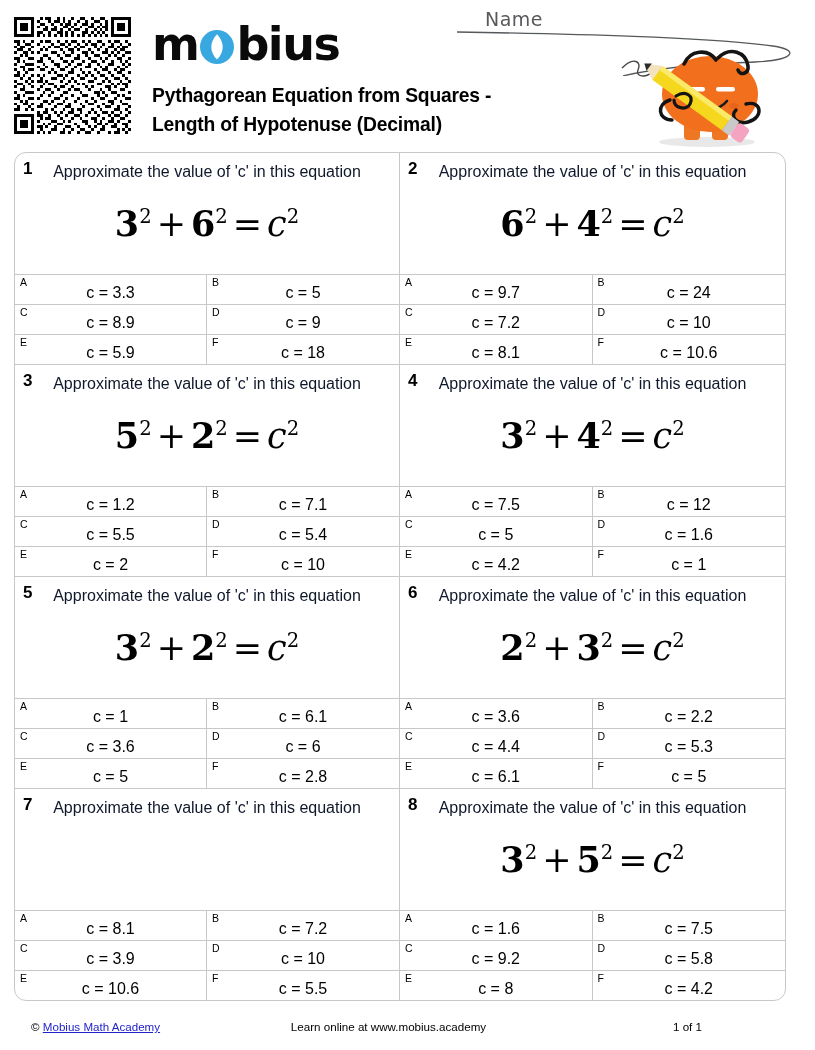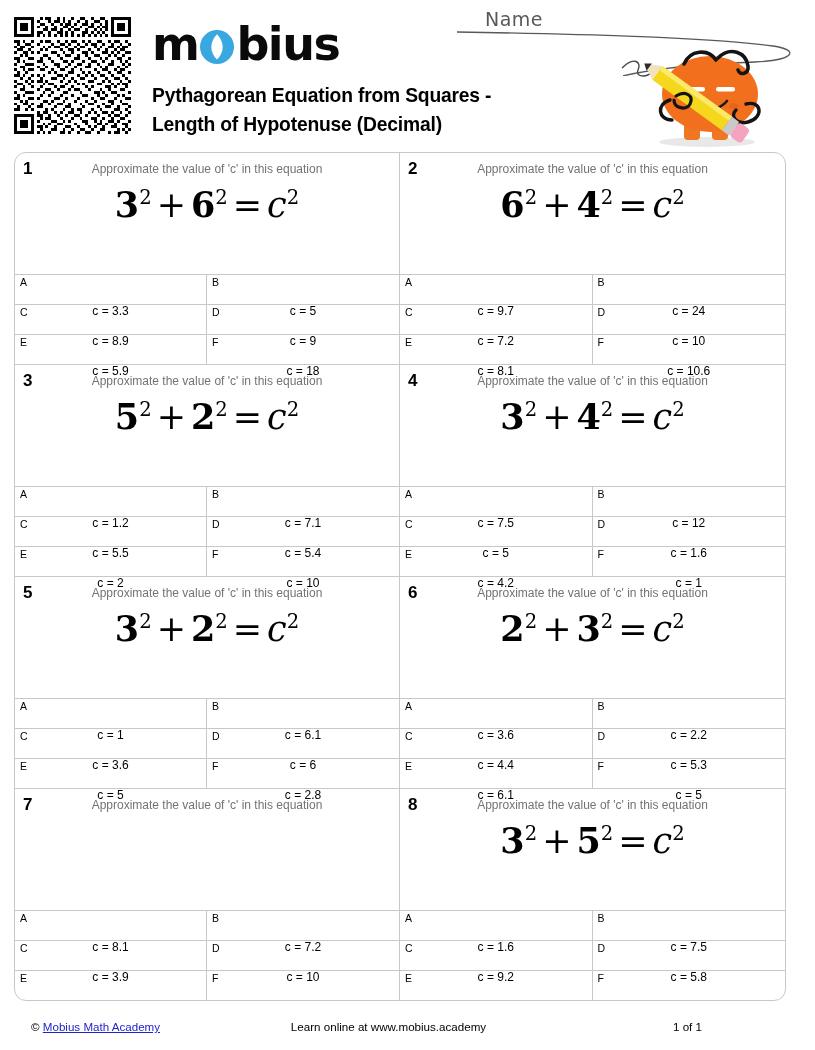--- a/index.html
+++ b/index.html
@@ -141,26 +141,26 @@
     position: absolute;
     left: 8px;
     top: 7px;
     font-weight: bold;
     font-size: 17px;
     line-height: 1;
   }
   .prompt-text {
     padding: 9px 34px 0 34px;
     text-align: center;
-    font-size: 12px;
+    font-size: 16px;
     line-height: 1.27;
-    color: #737373;
+    color: #0f172a;
   }
   .equation {
-    margin-top: 10px;
+    margin-top: 24px;
     text-align: center;
     font-family: "DejaVu Serif", "Liberation Serif", serif;
     font-size: 35px;
     line-height: 1;
     color: #000;
     white-space: nowrap;
   }
   .equation .term { font-weight: bold; }
   .equation .cvar { font-style: italic; font-weight: normal; }
   .equation sup {
@@ -194,24 +194,23 @@
     top: 2px;
     font-size: 10.5px;
     line-height: 1;
     color: #000;
   }
   .opt-value {
     position: absolute;
     left: 0; right: 0;
     top: 10px;
     text-align: center;
-    font-size: 12px;
+    font-size: 16px;
     line-height: 1;
     color: #000;
-    margin-top: 20px;
   }
 
   
   .footer {
     position: absolute;
     left: 0;
     top: 1016px;
     width: 777px;
     height: 24px;
     font-size: 11.6px;

